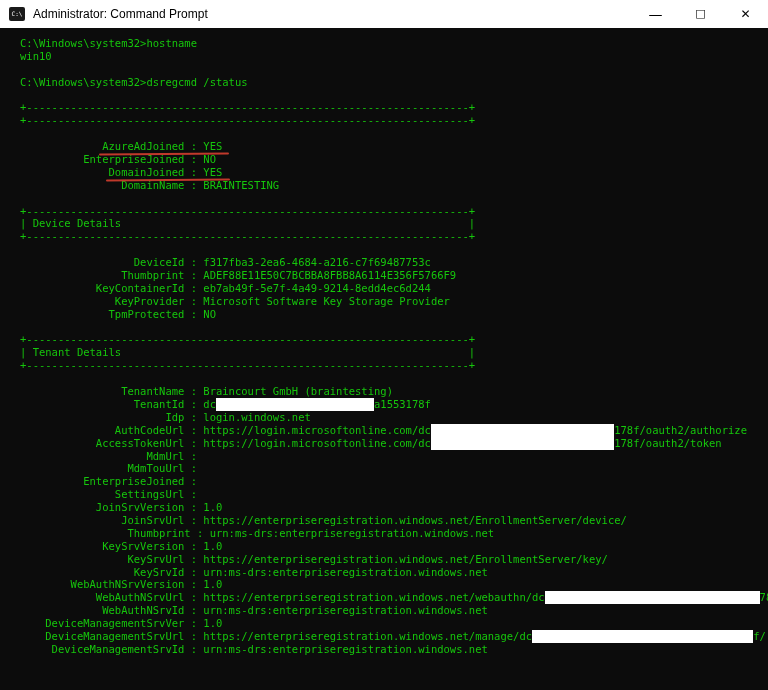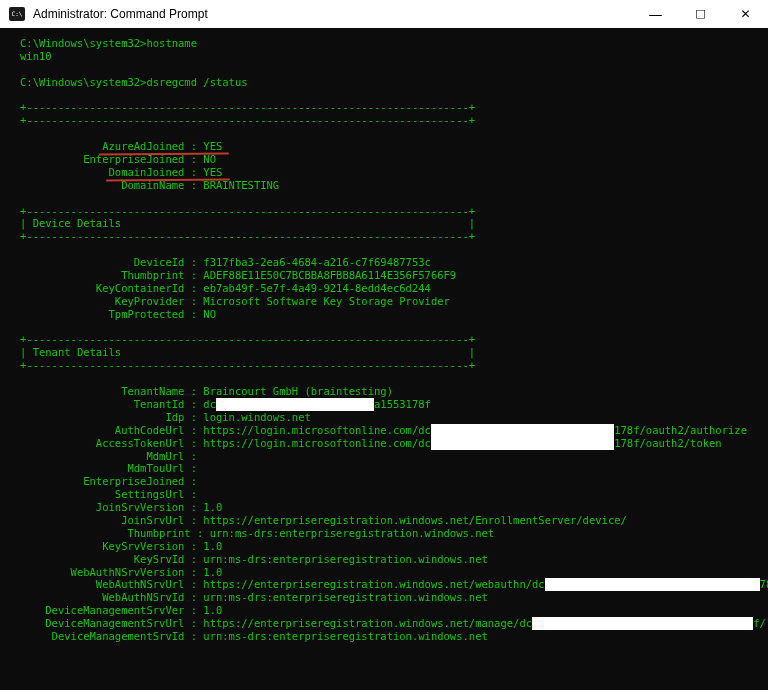--- a/index.html
+++ b/index.html
@@ -100,20 +100,21 @@
       <div class="line"><span>               AuthCodeUrl : https://login.microsoftonline.com/dc</span><span class="redact" style="width: 29ch;"></span><span>178f/oauth2/authorize</span></div>
       <div class="line"><span>            AccessTokenUrl : https://login.microsoftonline.com/dc</span><span class="redact" style="width: 29ch;"></span><span>178f/oauth2/token</span></div>
       <div class="line"><span>                    MdmUrl :</span></div>
       <div class="line"><span>                 MdmTouUrl :</span></div>
       <div class="line"><span>          EnterpriseJoined :</span></div>
       <div class="line"><span>               SettingsUrl :</span></div>
       <div class="line"><span>            JoinSrvVersion : 1.0</span></div>
       <div class="line"><span>                JoinSrvUrl : https://enterpriseregistration.windows.net/EnrollmentServer/device/</span></div>
       <div class="line"><span>                 Thumbprint : urn:ms-drs:enterpriseregistration.windows.net</span></div>
       <div class="line"><span>             KeySrvVersion : 1.0</span></div>
+      <div class="line"><span>                 KeySrvUrl : https://enterpriseregistration.windows.net/EnrollmentServer/key/</span></div>
       <div class="line"><span>                  KeySrvId : urn:ms-drs:enterpriseregistration.windows.net</span></div>
       <div class="line"><span>        WebAuthNSrvVersion : 1.0</span></div>
       <div class="line"><span>            WebAuthNSrvUrl : https://enterpriseregistration.windows.net/webauthn/dc</span><span class="redact" style="width: 34ch;"></span><span>78f/</span></div>
       <div class="line"><span>             WebAuthNSrvId : urn:ms-drs:enterpriseregistration.windows.net</span></div>
       <div class="line"><span>    DeviceManagementSrvVer : 1.0</span></div>
       <div class="line"><span>    DeviceManagementSrvUrl : https://enterpriseregistration.windows.net/manage/dc</span><span class="redact" style="width: 35ch;"></span><span>f/</span></div>
       <div class="line"><span>     DeviceManagementSrvId : urn:ms-drs:enterpriseregistration.windows.net</span></div>
     </div>
 </div>
 

